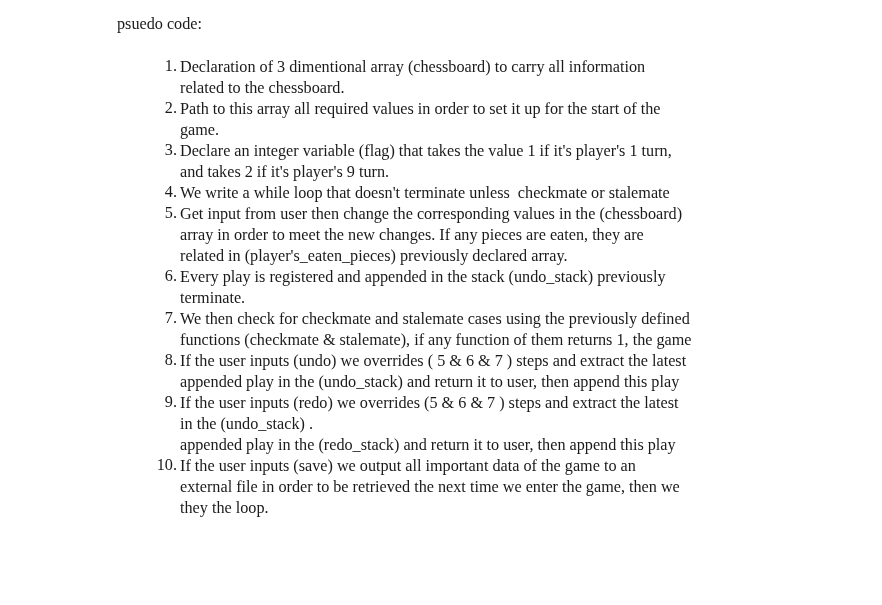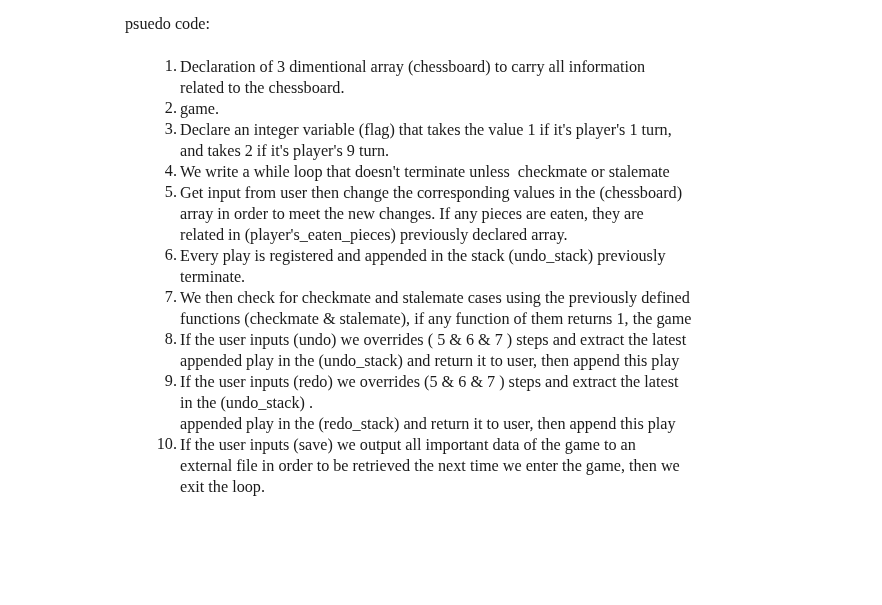--- a/index.html
+++ b/index.html
@@ -3,40 +3,41 @@
 <meta charset="utf-8">
 <style>
   html, body { margin: 0; padding: 0; background: #ffffff; }
   body {
     width: 882px; height: 605px; overflow: hidden; position: relative;
     font-family: "Liberation Serif", serif;
     color: #1a1a1a;
     font-size: 16.2px;
   }
   .heading {
-    position: absolute; left: 125px; top: 14px; line-height: 21px;
+    position: absolute; left: 117px; top: 14px; line-height: 21px;
   }
   .list { position: absolute; left: 150px; top: 57px; margin: 0; padding: 0; list-style: none; }
   .item { position: relative; padding-left: 30px; }
   .num { position: absolute; left: 0; top: 0; width: 27px; text-align: right; }
   .line { display: block; line-height: 21px; white-space: pre; }
 </style>
 </head>
 <body>
 
 <div class="heading">psuedo code:</div>
 
 <ol class="list">
   <li class="item">
     <span class="num">1.</span>
     <span class="line">Declaration of 3 dimentional array (chessboard) to carry all information</span>
     <span class="line">related to the chessboard.</span>
   </li>
   <li class="item">
     <span class="num">2.</span>
+    <span class="line">Path to this array all required values in order to set it up for the start of the</span>
     <span class="line">game.</span>
   </li>
   <li class="item">
     <span class="num">3.</span>
     <span class="line">Declare an integer variable (flag) that takes the value 1 if it's player's 1 turn,</span>
     <span class="line">and takes 2 if it's player's 9 turn.</span>
   </li>
   <li class="item">
     <span class="num">4.</span>
     <span class="line">We write a while loop that doesn't terminate unless  checkmate or stalemate</span>
@@ -65,15 +66,15 @@
   <li class="item">
     <span class="num">9.</span>
     <span class="line">If the user inputs (redo) we overrides (5 &amp; 6 &amp; 7 ) steps and extract the latest</span>
     <span class="line">in the (undo_stack) .</span>
     <span class="line">appended play in the (redo_stack) and return it to user, then append this play</span>
   </li>
   <li class="item">
     <span class="num">10.</span>
     <span class="line">If the user inputs (save) we output all important data of the game to an</span>
     <span class="line">external file in order to be retrieved the next time we enter the game, then we</span>
-    <span class="line">exit the loop.</span>
+    <span class="line">they the loop.</span>
   </li>
 </ol>
 
 </body></html>

